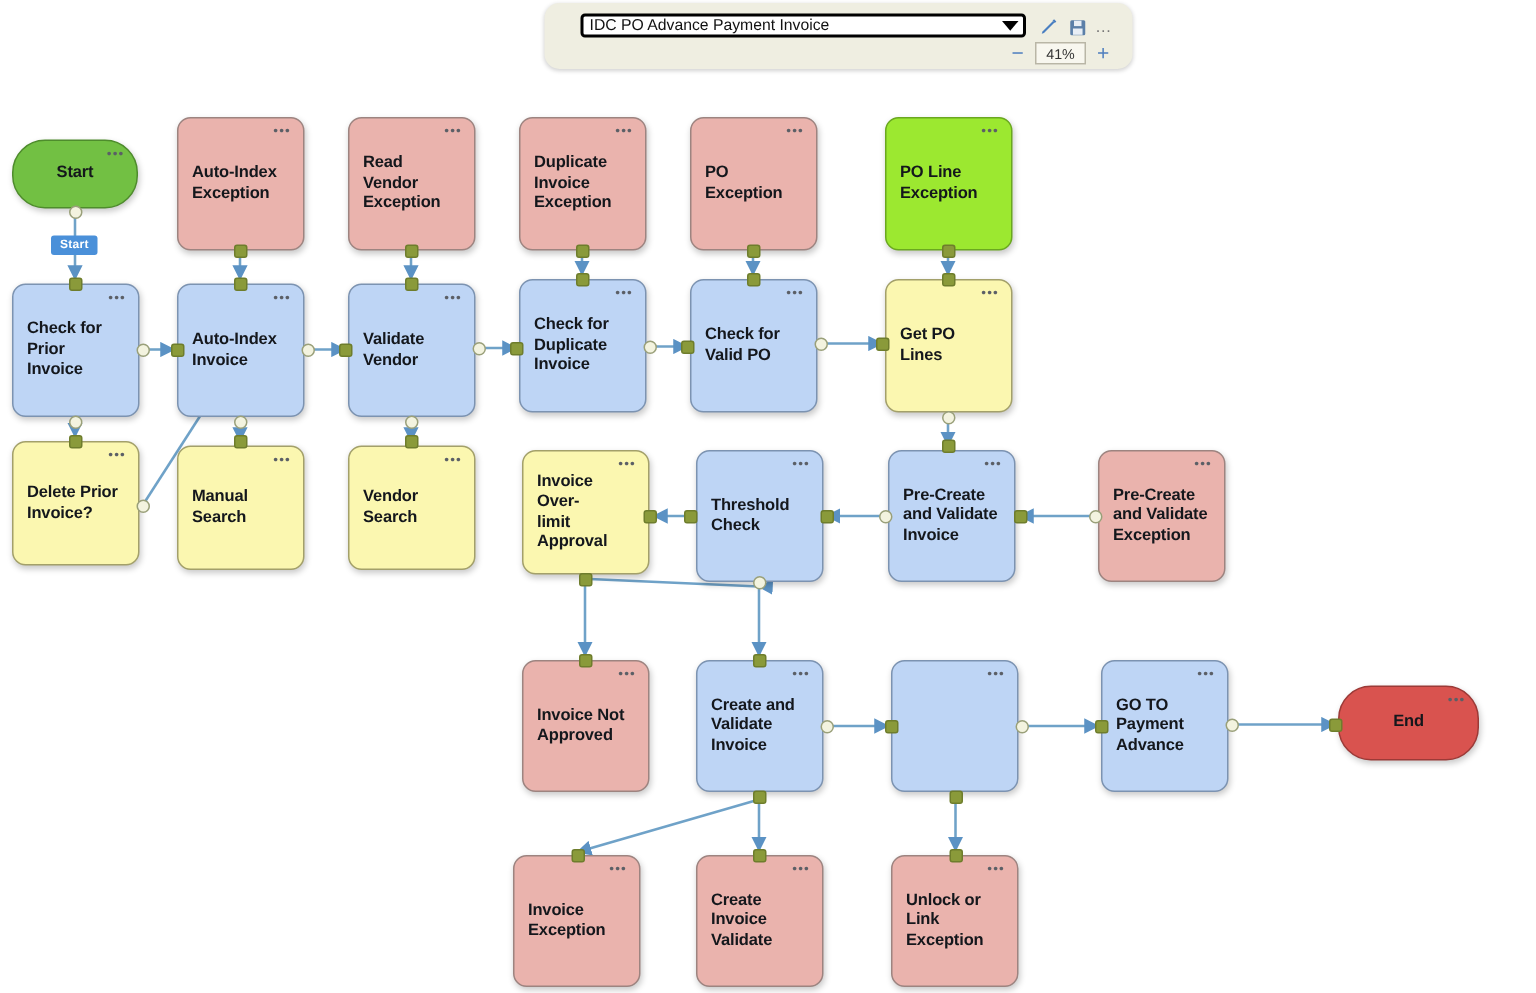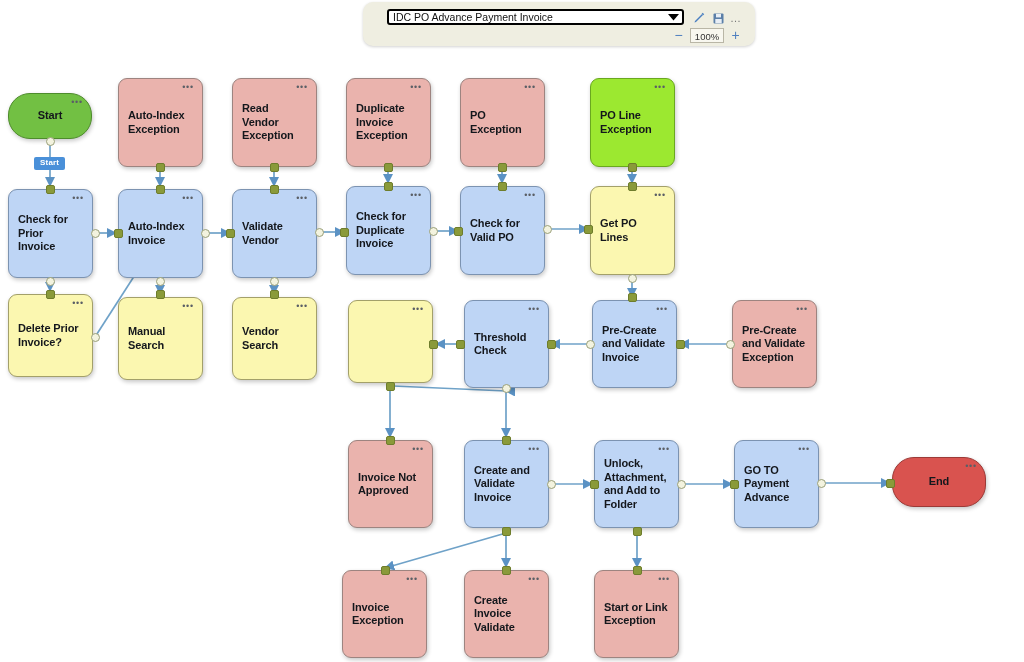--- a/index.html
+++ b/index.html
@@ -332,20 +332,22 @@
         <div class="node c-yellow" style="left: 118px; top: 297px; width: 85px; height: 83px;">
           <div class="node-label">Manual Search</div>
           <div class="node-more">•••</div>
         </div>
         <div class="node c-yellow" style="left: 232px; top: 297px; width: 85px; height: 83px;">
           <div class="node-label">Vendor
 Search</div>
           <div class="node-more">•••</div>
         </div>
         <div class="node c-yellow" style="left: 348px; top: 300px; width: 85px; height: 83px;">
+          <div class="node-label">Invoice Over-
+limit Approval</div>
           <div class="node-more">•••</div>
         </div>
         <div class="node c-blue" style="left: 464px; top: 300px; width: 85px; height: 88px;">
           <div class="node-label">Threshold
 Check</div>
           <div class="node-more">•••</div>
         </div>
         <div class="node c-blue" style="left: 592px; top: 300px; width: 85px; height: 88px;">
           <div class="node-label">Pre-Create
 and Validate
@@ -363,24 +365,20 @@
 Approved</div>
           <div class="node-more">•••</div>
         </div>
         <div class="node c-blue" style="left: 464px; top: 440px; width: 85px; height: 88px;">
           <div class="node-label">Create and
 Validate
 Invoice</div>
           <div class="node-more">•••</div>
         </div>
         <div class="node c-blue" style="left: 594px; top: 440px; width: 85px; height: 88px;">
-          <div class="node-label">Unlock,
-Attachment,
-and Add to
-Folder</div>
           <div class="node-more">•••</div>
         </div>
         <div class="node c-blue" style="left: 734px; top: 440px; width: 85px; height: 88px;">
           <div class="node-label">GO TO
 Payment
 Advance</div>
           <div class="node-more">•••</div>
         </div>
         <div class="node c-end terminal" style="left: 892px; top: 457px; width: 94px; height: 50px;">
           <div class="node-label">End</div>
@@ -390,21 +388,21 @@
           <div class="node-label">Invoice
 Exception</div>
           <div class="node-more">•••</div>
         </div>
         <div class="node c-red" style="left: 464px; top: 570px; width: 85px; height: 88px;">
           <div class="node-label">Create Invoice
 Validate</div>
           <div class="node-more">•••</div>
         </div>
         <div class="node c-red" style="left: 594px; top: 570px; width: 85px; height: 88px;">
-          <div class="node-label">Start or Link
+          <div class="node-label">Unlock or Link
 Exception</div>
           <div class="node-more">•••</div>
         </div>
         <div class="port round" style="left: 46px; top: 137px;"></div>
         <div class="port" style="left: 46px; top: 185px;"></div>
         <div class="port" style="left: 156px; top: 163px;"></div>
         <div class="port" style="left: 156px; top: 185px;"></div>
         <div class="port round" style="left: 156px; top: 277px;"></div>
         <div class="port" style="left: 156px; top: 290px;"></div>
         <div class="port" style="left: 270px; top: 163px;"></div>
@@ -481,18 +479,18 @@
         <rect x="0.5" y="0.5" width="10" height="10" rx="1" fill="#5b7fa8"></rect>
         <rect x="3" y="0.8" width="5" height="3.6" fill="#e8eef5"></rect>
         <rect x="2.3" y="6" width="6.4" height="4.2" fill="#e8eef5"></rect>
       </svg>
     </div>
 
     <div class="tb-icon" id="tb-more">…</div>
 
     <div id="zoom-bar">
       <div class="zoom-btn">−</div>
-      <div id="zoom-value">100%</div>
+      <div id="zoom-value">41%</div>
       <div class="zoom-btn">+</div>
     </div>
   </div>
 
 </div>
 
 </body></html>

